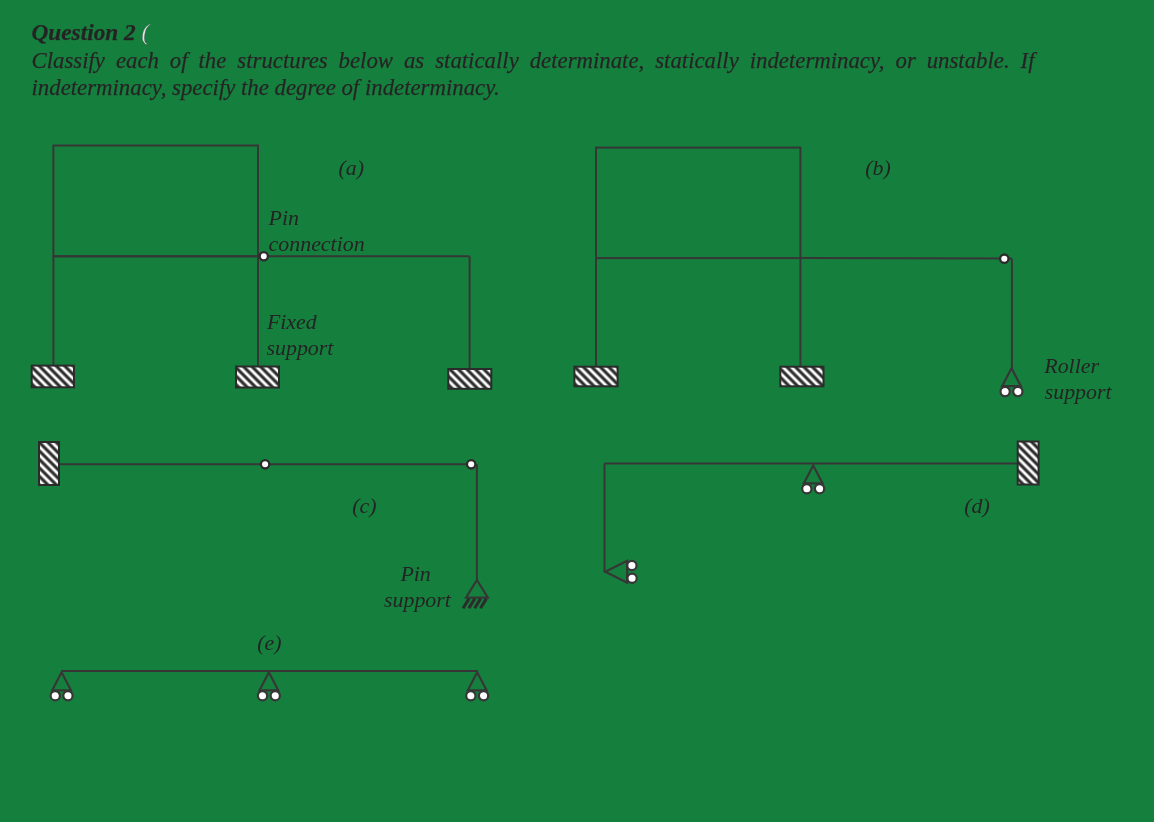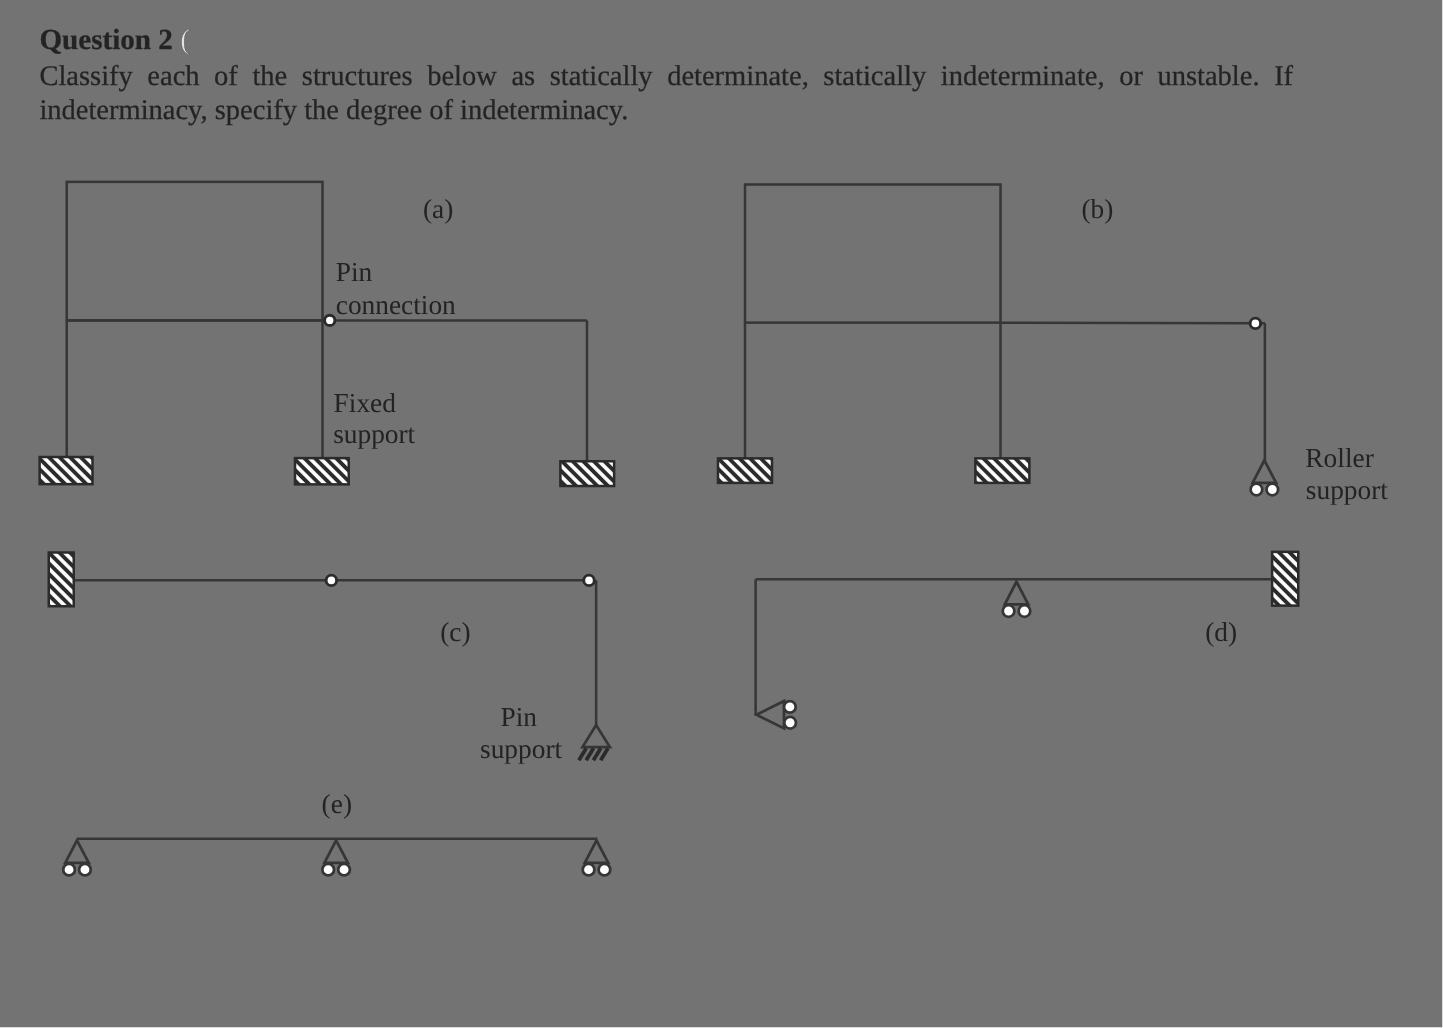--- a/index.html
+++ b/index.html
@@ -1,28 +1,28 @@
 <!DOCTYPE html>
 <html><head>
 <meta charset="utf-8">
 <style>
   html,body{margin:0;padding:0;background:#ffffff;}
-  #page{position:relative;width:1154px;height:822px;background:#737373;overflow:hidden;
-        font-family:"Liberation Serif", serif;color:#232323;-webkit-text-stroke:0.25px #2c2c2c;filter:blur(0.32px);}
+  #page{position:relative;width:1154px;height:822px;background:#15803d;overflow:hidden;
+        font-family:"Liberation Serif", serif;color:#232323;-webkit-text-stroke:0.25px #2c2c2c;filter:blur(0.32px);font-style:italic;}
   #title{position:absolute;left:31.5px;top:19.3px;font-size:23.3px;line-height:27.6px;font-weight:bold;}
   #ghost{color:#e2e2e2;font-weight:normal;}
   #para{position:absolute;left:31.5px;top:47.0px;width:1003px;font-size:22.8px;line-height:27.3px;}
   #l1{text-align:justify;text-align-last:justify;white-space:normal;}
 </style>
 </head>
 <body>
 <div id="page">
   <div id="title">Question 2 <span id="ghost">(</span></div>
   <div id="para">
-    <div id="l1">Classify each of the structures below as statically determinate, statically indeterminate, or unstable. If</div>
+    <div id="l1">Classify each of the structures below as statically determinate, statically indeterminacy, or unstable. If</div>
     <div id="l2">indeterminacy, specify the degree of indeterminacy.</div>
   </div>
   <svg width="1154" height="822" viewBox="0 0 1154 822" style="position:absolute;left:0;top:0;" fill="none" stroke-linecap="butt">
     <defs>
       <pattern id="hatch" width="6.0" height="6.0" patternUnits="userSpaceOnUse" patternTransform="rotate(45)">
         <rect width="6.0" height="6.0" fill="#ffffff" stroke="none"></rect>
         <line x1="-1" y1="3" x2="7" y2="3" stroke="#2b2b2b" stroke-width="3.1"></line>
       </pattern>
       <g id="roller" stroke="#363636" stroke-width="2.2">
         <path d="M 0 0 L -9.4 18 L 9.4 18 Z" fill="none"></path>

